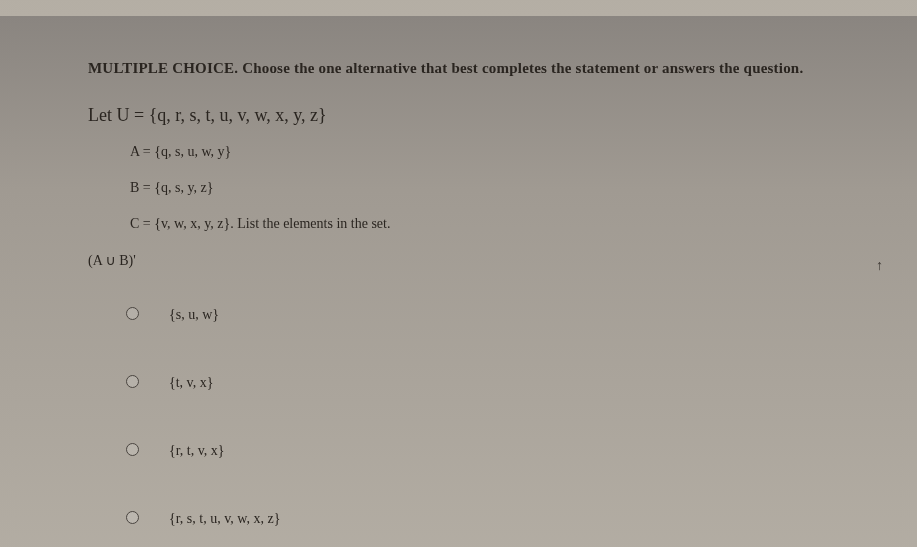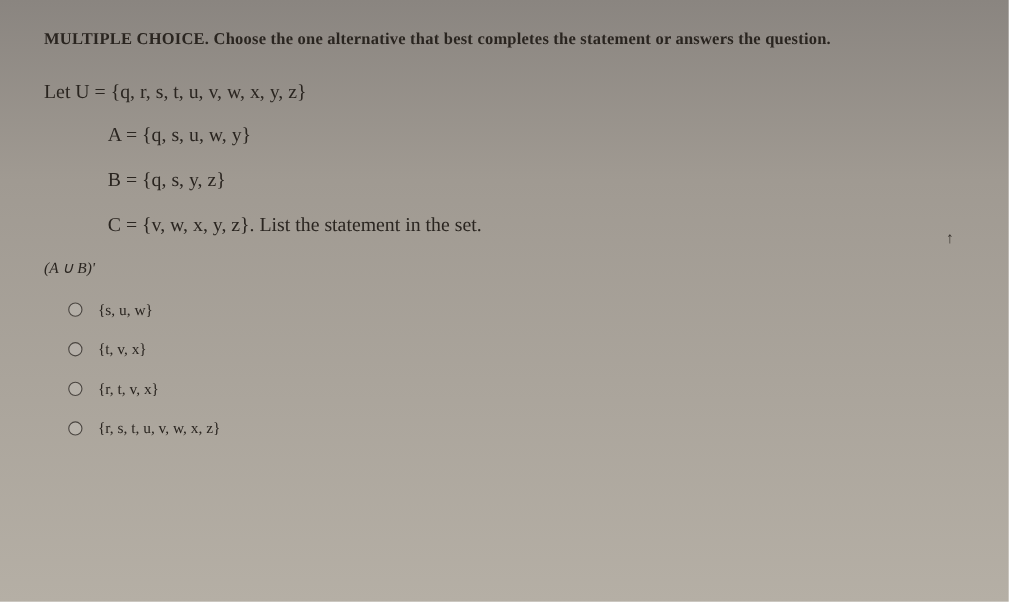--- a/index.html
+++ b/index.html
@@ -1,16 +1,16 @@
 <!DOCTYPE html>
 <html><head>
   <meta charset="utf-8">
   <style>
     * {
-      margin: 0;
+      margin: 16px;
       padding: 0;
       box-sizing: border-box;
     }
     body {
       width: 917px;
       height: 547px;
       background: linear-gradient(to bottom, #8a8580 0%, #a09a92 30%, #b5afa5 100%);
       font-family: Georgia, 'Times New Roman', serif;
       color: #2a2520;
       padding: 20px 40px;
@@ -25,28 +25,27 @@
       letter-spacing: 0.2px;
     }
     .given {
       font-size: 18px;
       margin-bottom: 18px;
     }
     .indent {
       margin-left: 58px;
     }
     .set-def {
-      font-size: 18px;
+      font-size: 14px;
       margin-bottom: 20px;
     }
     .question {
       font-size: 14px;
       margin-bottom: 22px;
       margin-top: 6px;
-      font-style: italic;
     }
     .options {
       margin-left: 22px;
     }
     .option {
       display: flex;
       align-items: flex-start;
       margin-bottom: 20px;
       font-size: 14px;
     }
@@ -69,21 +68,21 @@
   </style>
 </head>
 <body>
 
 <div class="instructions">MULTIPLE CHOICE.  Choose the one alternative that best completes the statement or answers the question.</div>
 
 <div class="given">Let U = {q, r, s, t, u, v, w, x, y, z}</div>
 
 <div class="set-def indent">A = {q, s, u, w, y}</div>
 <div class="set-def indent">B = {q, s, y, z}</div>
-<div class="set-def indent">C = {v, w, x, y, z}.  List the statement in the set.</div>
+<div class="set-def indent">C = {v, w, x, y, z}.  List the elements in the set.</div>
 
 <div class="question">(A ∪ B)'</div>
 
 <div class="options">
   <div class="option">
     <span class="radio"></span>
     <span>{s, u, w}</span>
   </div>
   <div class="option">
     <span class="radio"></span>

